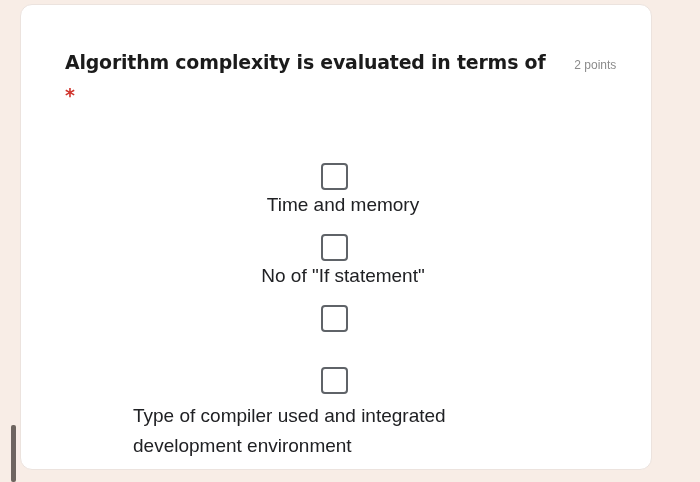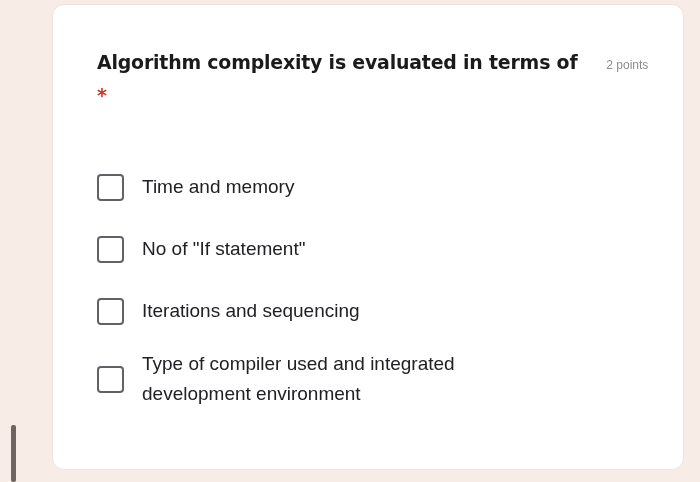--- a/index.html
+++ b/index.html
@@ -30,21 +30,21 @@
     top: 425px;
     width: 5px;
     height: 57px;
     background: #6e6560;
     border-radius: 2px;
   }
 
   
   .question-card {
     position: absolute;
-    left: 52px;
+    left: 20px;
     top: 4px;
     width: 632px;
     height: 466px;
     background: #ffffff;
     border: 1px solid #ece3de;
     border-radius: 12px;
     box-sizing: border-box;
   }
 
   .question-header {
@@ -90,23 +90,25 @@
     position: absolute;
     left: 44px;
     top: 158px;
     right: 30px;
   }
   .option-row {
     display: flex;
     align-items: center;
     min-height: 48px;
     margin-bottom: 14px;
+    flex-direction: column;
   }
   .option-row:last-child {
     margin-bottom: 12px;
+    gap: 7px;
   }
   .checkbox {
     flex: 0 0 auto;
     width: 27px;
     height: 27px;
     border: 2.5px solid #5f6368;
     border-radius: 4px;
     background: #ffffff;
     box-sizing: border-box;
     margin-right: 18px;
@@ -143,21 +145,20 @@
       <span class="option-label">Time and memory</span>
     </div>
 
     <div class="option-row">
       <div class="checkbox"></div>
       <span class="option-label">No of "If statement"</span>
     </div>
 
     <div class="option-row">
       <div class="checkbox"></div>
-      <span class="option-label">Iterations and sequencing</span>
     </div>
 
     <div class="option-row">
       <div class="checkbox"></div>
       <span class="option-label">Type of compiler used and integrated development environment</span>
     </div>
 
   </div>
 </div>
 

